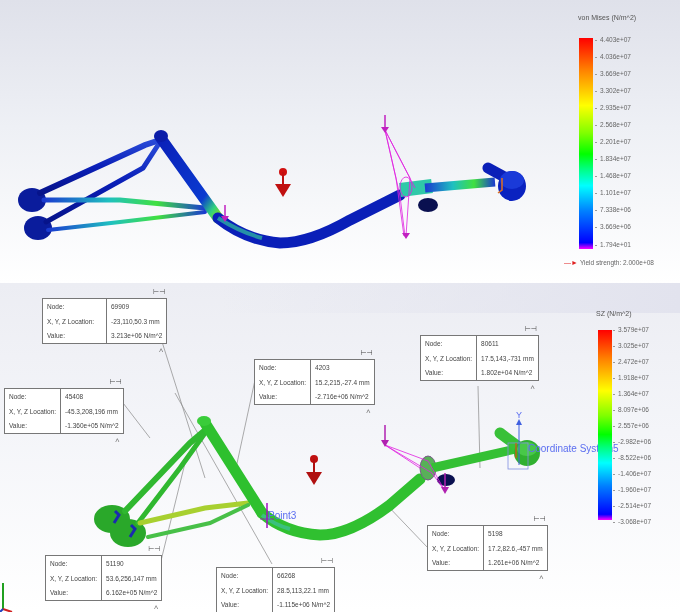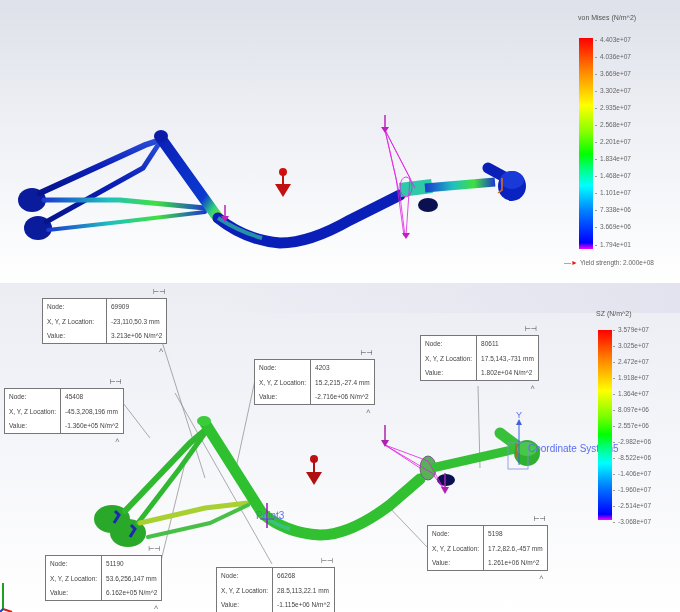--- a/index.html
+++ b/index.html
@@ -183,21 +183,21 @@
       <polygon points="306,189 322,189 314,202" fill="#b01010"></polygon>
     </g>
 
     <g>
       <path d="M3 326 L3 300" stroke="#20a020" stroke-width="2"></path>
       <path d="M3 326 L12 329" stroke="#d02020" stroke-width="2"></path>
       <path d="M3 326 L0 329" stroke="#2040c0" stroke-width="2"></path>
     </g>
   </svg>
 
-  <div class="label-blue" style="left:256px;top:227px;">Point3</div>
+  <div class="label-blue" style="left:268px;top:227px;">Point3</div>
   <div class="label-blue" style="left:516px;top:127px;font-size:9px;">Y</div>
   <div class="label-blue" style="left:528px;top:160px;">Coordinate System5</div>
 
   <div class="legend" style="left:570px;top:0;">
     <div class="legend-title" style="left:26px;top:27px;">SZ (N/m^2)</div>
     <div class="legend-bar" style="left:28px;top:47px;height:190px;background:linear-gradient(180deg,#ff0000 0%,#ff8000 15%,#ffff00 32%,#80ff00 45%,#00ff00 55%,#00ff80 62%,#00ffff 70%,#0080ff 82%,#0000ff 97%,#ff00ff 100%);"></div>
     <div class="legend-tick" style="left:48px;top:43px;">3.579e+07</div>
     <div class="legend-tick" style="left:48px;top:59px;">3.025e+07</div>
     <div class="legend-tick" style="left:48px;top:75px;">2.472e+07</div>
     <div class="legend-tick" style="left:48px;top:91px;">1.918e+07</div>

